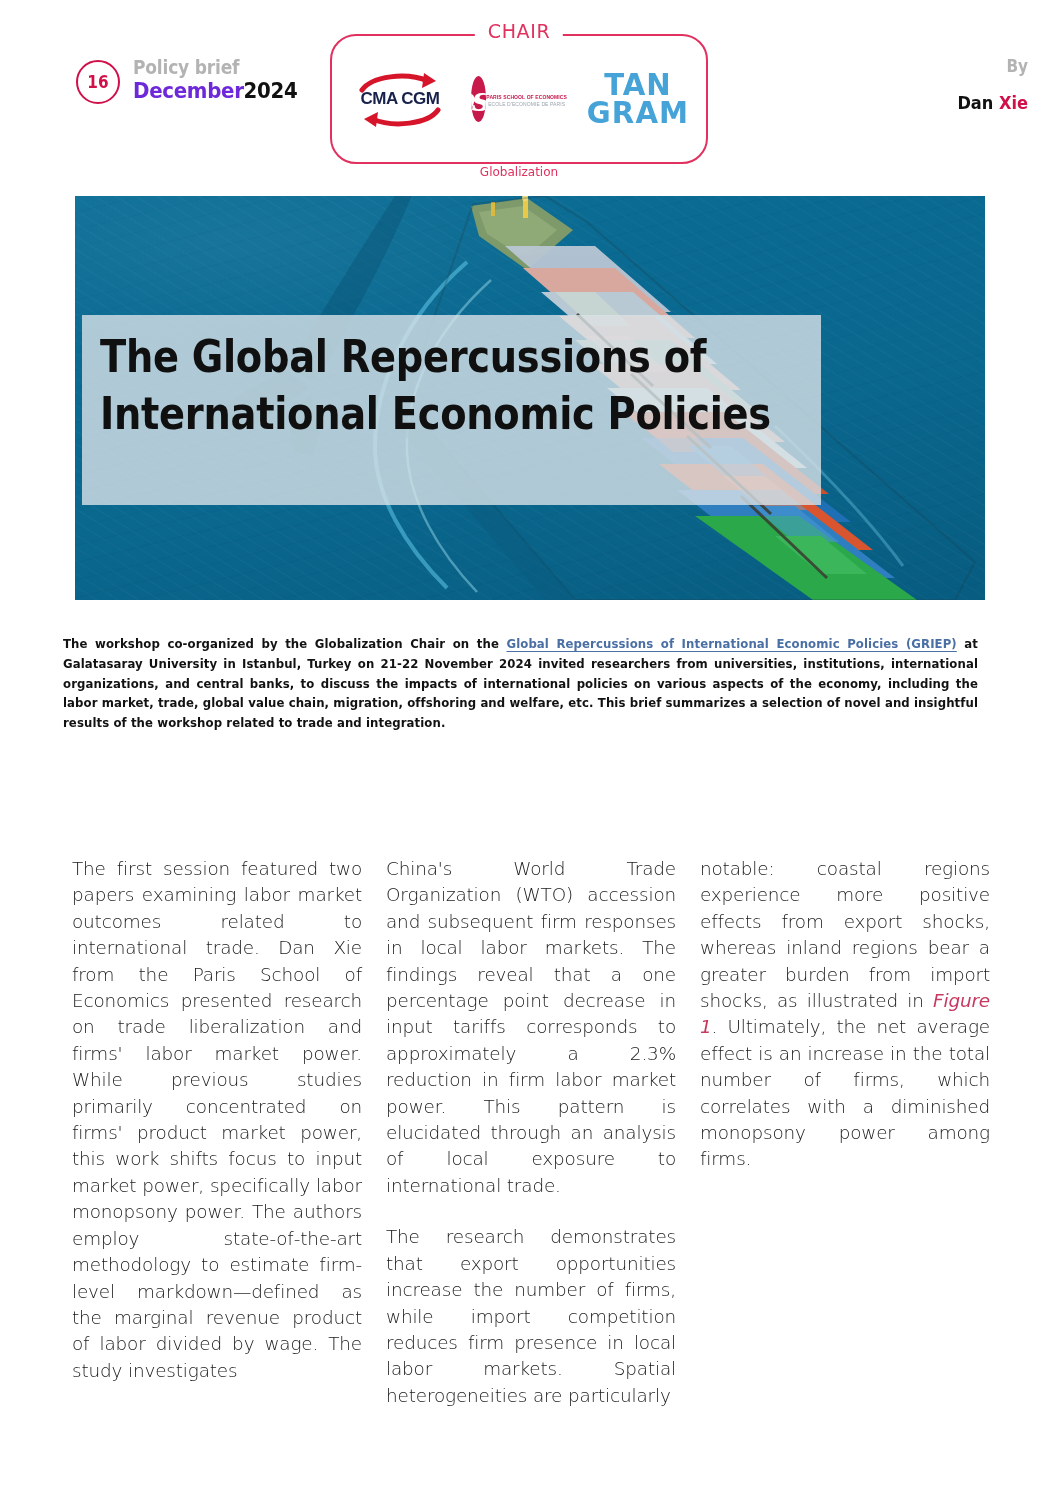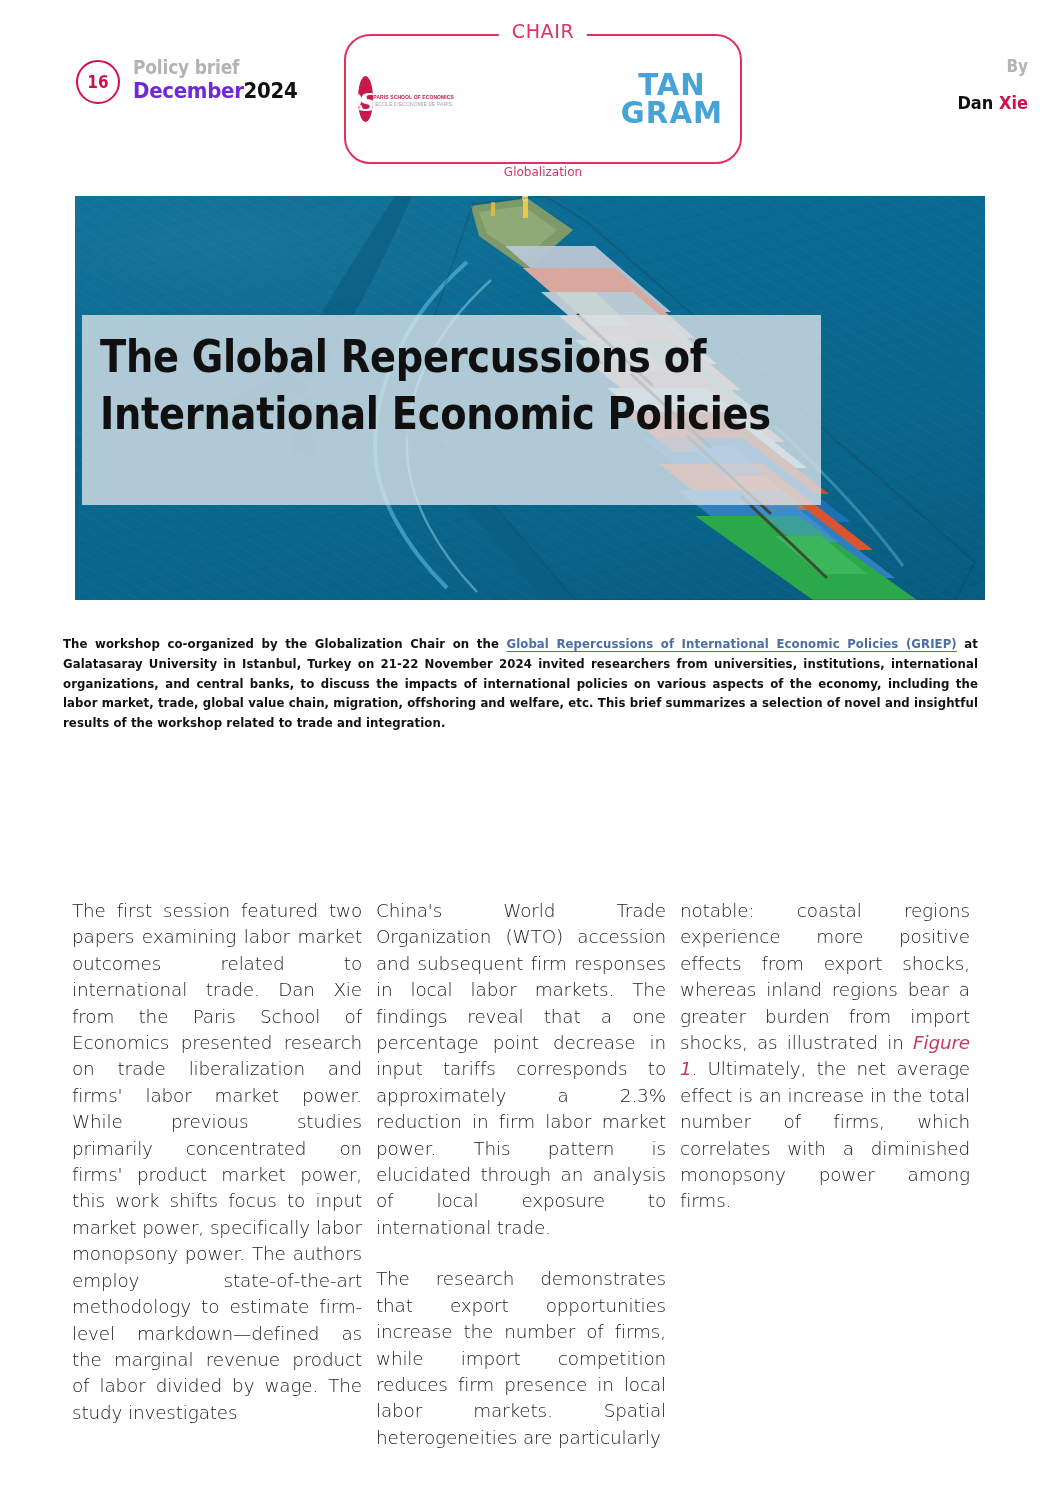--- a/index.html
+++ b/index.html
@@ -62,24 +62,25 @@
     font-family: "DejaVu Sans Condensed", "Liberation Sans Narrow", "Liberation Sans", sans-serif;
     letter-spacing: -0.3px;
     display: block;
   }
   .brief-date .month { color: #6d28d9; }
   .brief-date .year  { color: #111111; }
 
   
   .chair-box {
     position: absolute;
-    left: 344px;
+    left: 330px;
     top: 34px;
-    width: 398px;
+    width: 366px;
     height: 130px;
+    padding-left: 12px;
   }
   .chair-frame {
     position: absolute;
     inset: 0;
     border: 2.5px solid #e0315f;
     border-radius: 26px;
     box-sizing: border-box;
   }
   .chair-label {
     position: absolute;
@@ -284,24 +285,24 @@
   .intro .link {
     color: #4a6fa5;
     text-decoration: underline;
     text-underline-offset: 2.5px;
   }
 
   
   .columns {
     position: absolute;
     left: 72px;
-    top: 898px;
+    top: 856px;
     width: 918px;
     display: flex;
-    gap: 14px;
+    gap: 24px;
   }
   .col {
     width: 290px;
     font-family: "DejaVu Sans", sans-serif;
     font-size: 18.4px;
     line-height: 1.435;
     color: #1a1a1a;
     text-align: justify;
     text-justify: inter-word;
     letter-spacing: -0.15px;
@@ -329,20 +330,29 @@
     </div>
   </div>
 
   <div class="chair-box">
     <div class="chair-frame"></div>
     <div class="chair-label">CHAIR</div>
     <div class="chair-sub">Globalization</div>
 
     <div class="logo-row">
 
+      <div class="logo-cma">
+        <svg viewBox="0 0 112 62">
+          <path d="M18 22 C28 8, 62 4, 84 13" stroke="#d6142a" stroke-width="5" fill="none" stroke-linecap="round"></path>
+          <path d="M80 5 L92 13 L78 20 Z" fill="#d6142a"></path>
+          <path d="M94 42 C84 56, 50 60, 28 51" stroke="#d6142a" stroke-width="5" fill="none" stroke-linecap="round"></path>
+          <path d="M32 59 L20 51 L34 44 Z" fill="#d6142a"></path>
+        </svg>
+        <span class="cma-text">CMA CGM</span>
+      </div>
 
       <div class="logo-pse">
         <div class="pse-circle">
           <span class="glyph">pse</span>
         </div>
         <div class="pse-name">
           <div>PARIS SCHOOL OF ECONOMICS</div>
           <div class="fr">ECOLE D'ECONOMIE DE PARIS</div>
         </div>
       </div>

